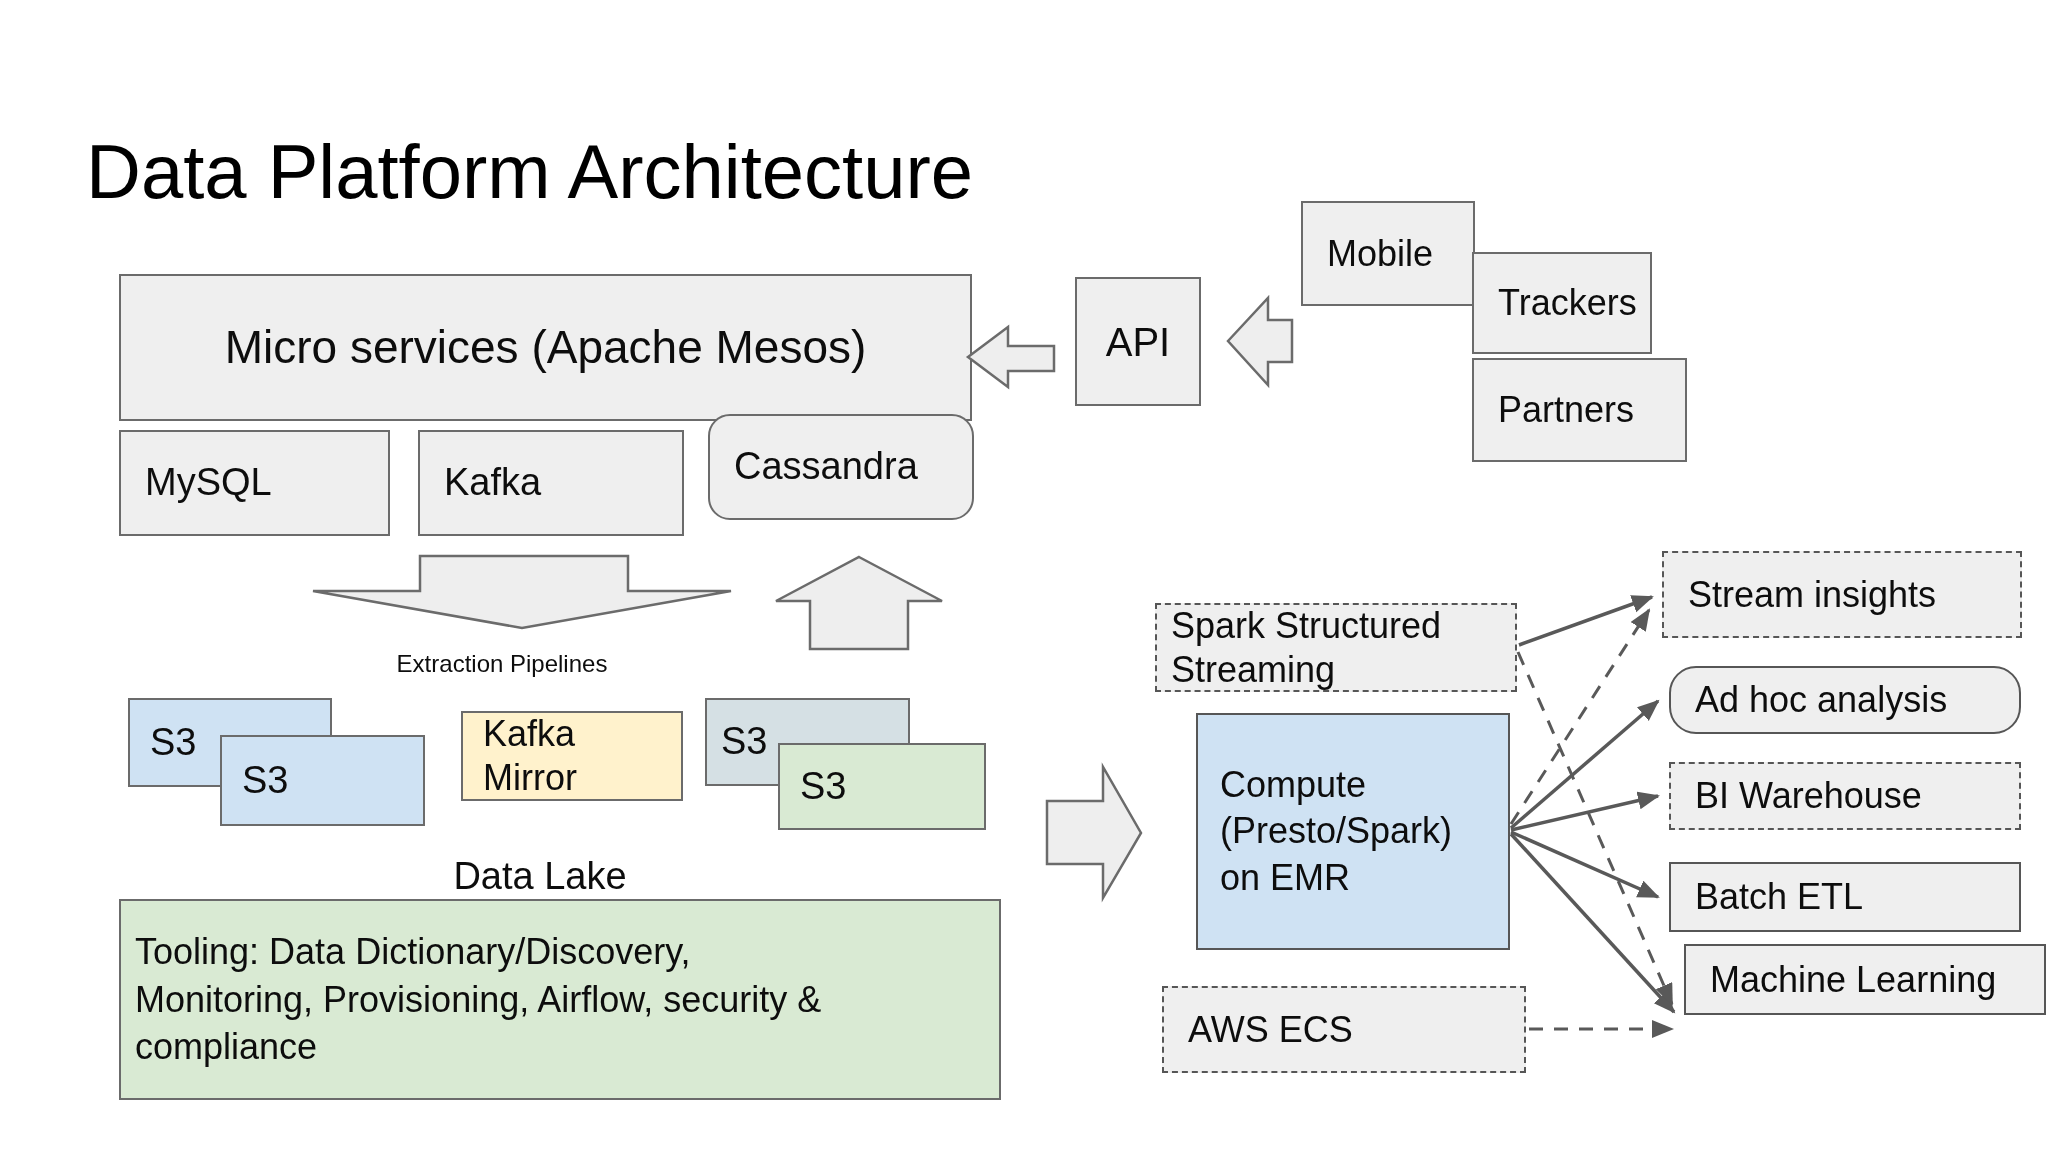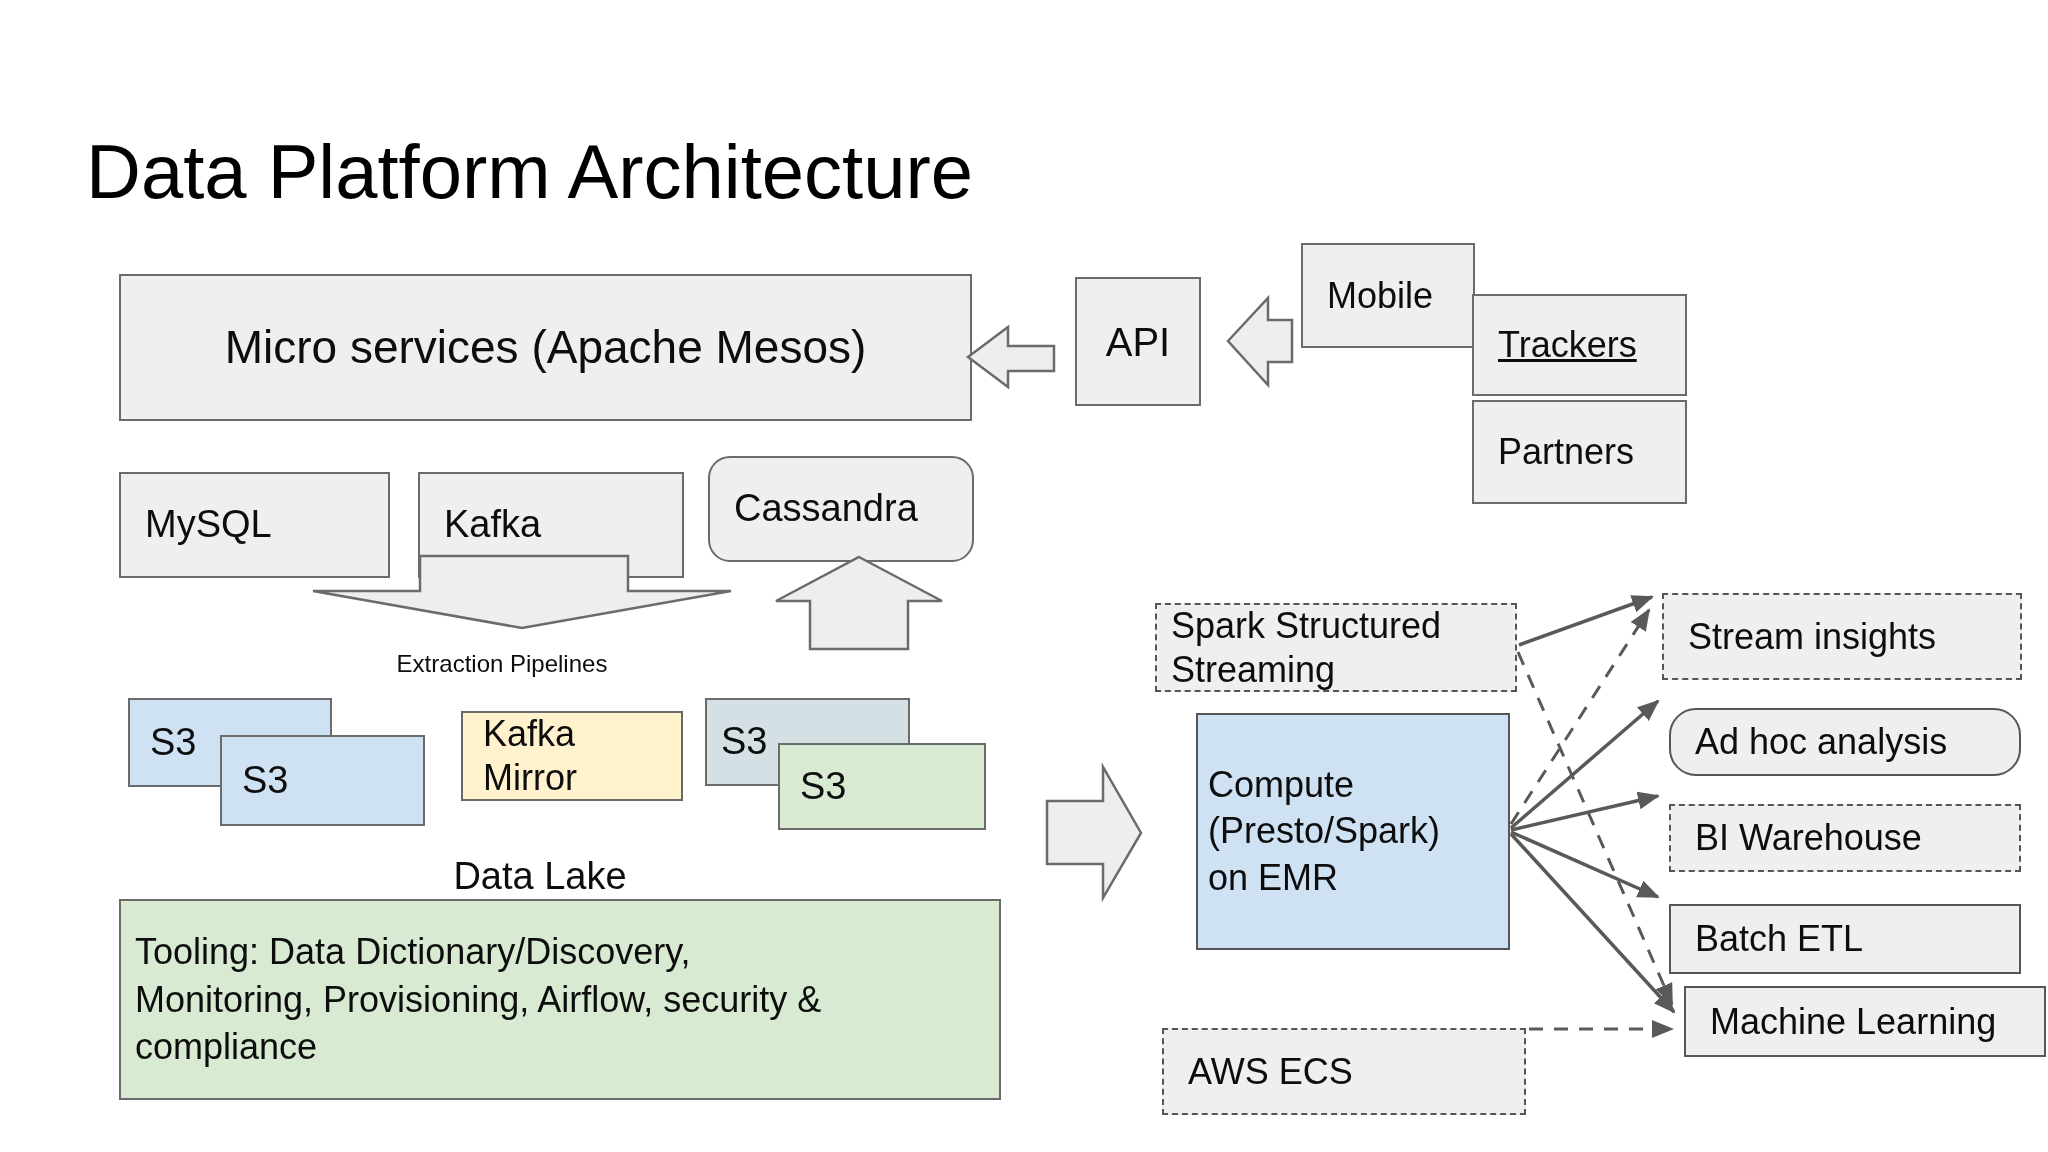--- a/index.html
+++ b/index.html
@@ -20,21 +20,21 @@
   }
   .title{
     position:absolute;font-size:76px;letter-spacing:0px;white-space:nowrap;color:#000;
   }
   .box{
     position:absolute;box-sizing:border-box;background:var(--box-fill);
     border:2px solid var(--box-border);display:flex;align-items:center;
     font-size:36px;line-height:1.2;z-index:2;white-space:nowrap;
   }
   .center{justify-content:center;}
-  .pad24{padding-left:24px;margin-top:42px;}
+  .pad24{padding-left:24px;}
   .pad20{padding-left:20px;}
   .pad14{padding-left:14px;}
   .col{flex-direction:column;align-items:flex-start;justify-content:center;}
   .dashed{border:2px dashed #565656;}
   .blue{background:var(--blue-fill);}
   .yellow{background:var(--yellow-fill);}
   .green{background:var(--green-fill);}
   .teal{background:var(--teal-fill);}
   .computefill{background:var(--compute-fill);}
   .freelabel{position:absolute;text-align:center;font-size:24px;z-index:2;}
@@ -63,21 +63,21 @@
     <span>Cassandra</span>
   </div>
 
   <div class="box center" style="left:1075px;top:277px;width:126px;height:129px;font-size:40px;">
     <span>API</span>
   </div>
 
   <div class="box pad24" style="left:1301px;top:201px;width:174px;height:105px;z-index:2;">
     <span>Mobile</span>
   </div>
-  <div class="box pad24" style="left:1472px;top:252px;width:215px;height:102px;z-index:3;text-decoration:underline;">
+  <div class="box pad24" style="left:1472px;top:252px;width:180px;height:102px;z-index:3;">
     <span>Trackers</span>
   </div>
   <div class="box pad24" style="left:1472px;top:358px;width:215px;height:104px;z-index:4;">
     <span>Partners</span>
   </div>
 
   <div class="freelabel" style="left:300px;top:650px;width:404px;">Extraction Pipelines</div>
 
   <div class="box blue pad20" style="left:128px;top:698px;width:204px;height:89px;font-size:38px;z-index:2;">
     <span>S3</span>
@@ -102,21 +102,21 @@
     <div>Tooling: Data Dictionary/Discovery,</div>
     <div>Monitoring, Provisioning, Airflow, security &amp;</div>
     <div>compliance</div>
   </div>
 
   <div class="box dashed col pad14" style="left:1155px;top:603px;width:362px;height:89px;line-height:1.22;">
     <div>Spark Structured</div>
     <div>Streaming</div>
   </div>
 
-  <div class="box computefill col" style="left:1196px;top:713px;width:314px;height:237px;padding-left:10px;line-height:1.28;border-color:#565656;">
+  <div class="box computefill col" style="left:1196px;top:713px;width:314px;height:237px;padding-left:22px;line-height:1.28;border-color:#565656;">
     <div>Compute</div>
     <div>(Presto/Spark)</div>
     <div>on EMR</div>
   </div>
 
   <div class="box dashed pad24" style="left:1162px;top:986px;width:364px;height:87px;">
     <span>AWS ECS</span>
   </div>
 
   <div class="box dashed pad24" style="left:1662px;top:551px;width:360px;height:87px;">

